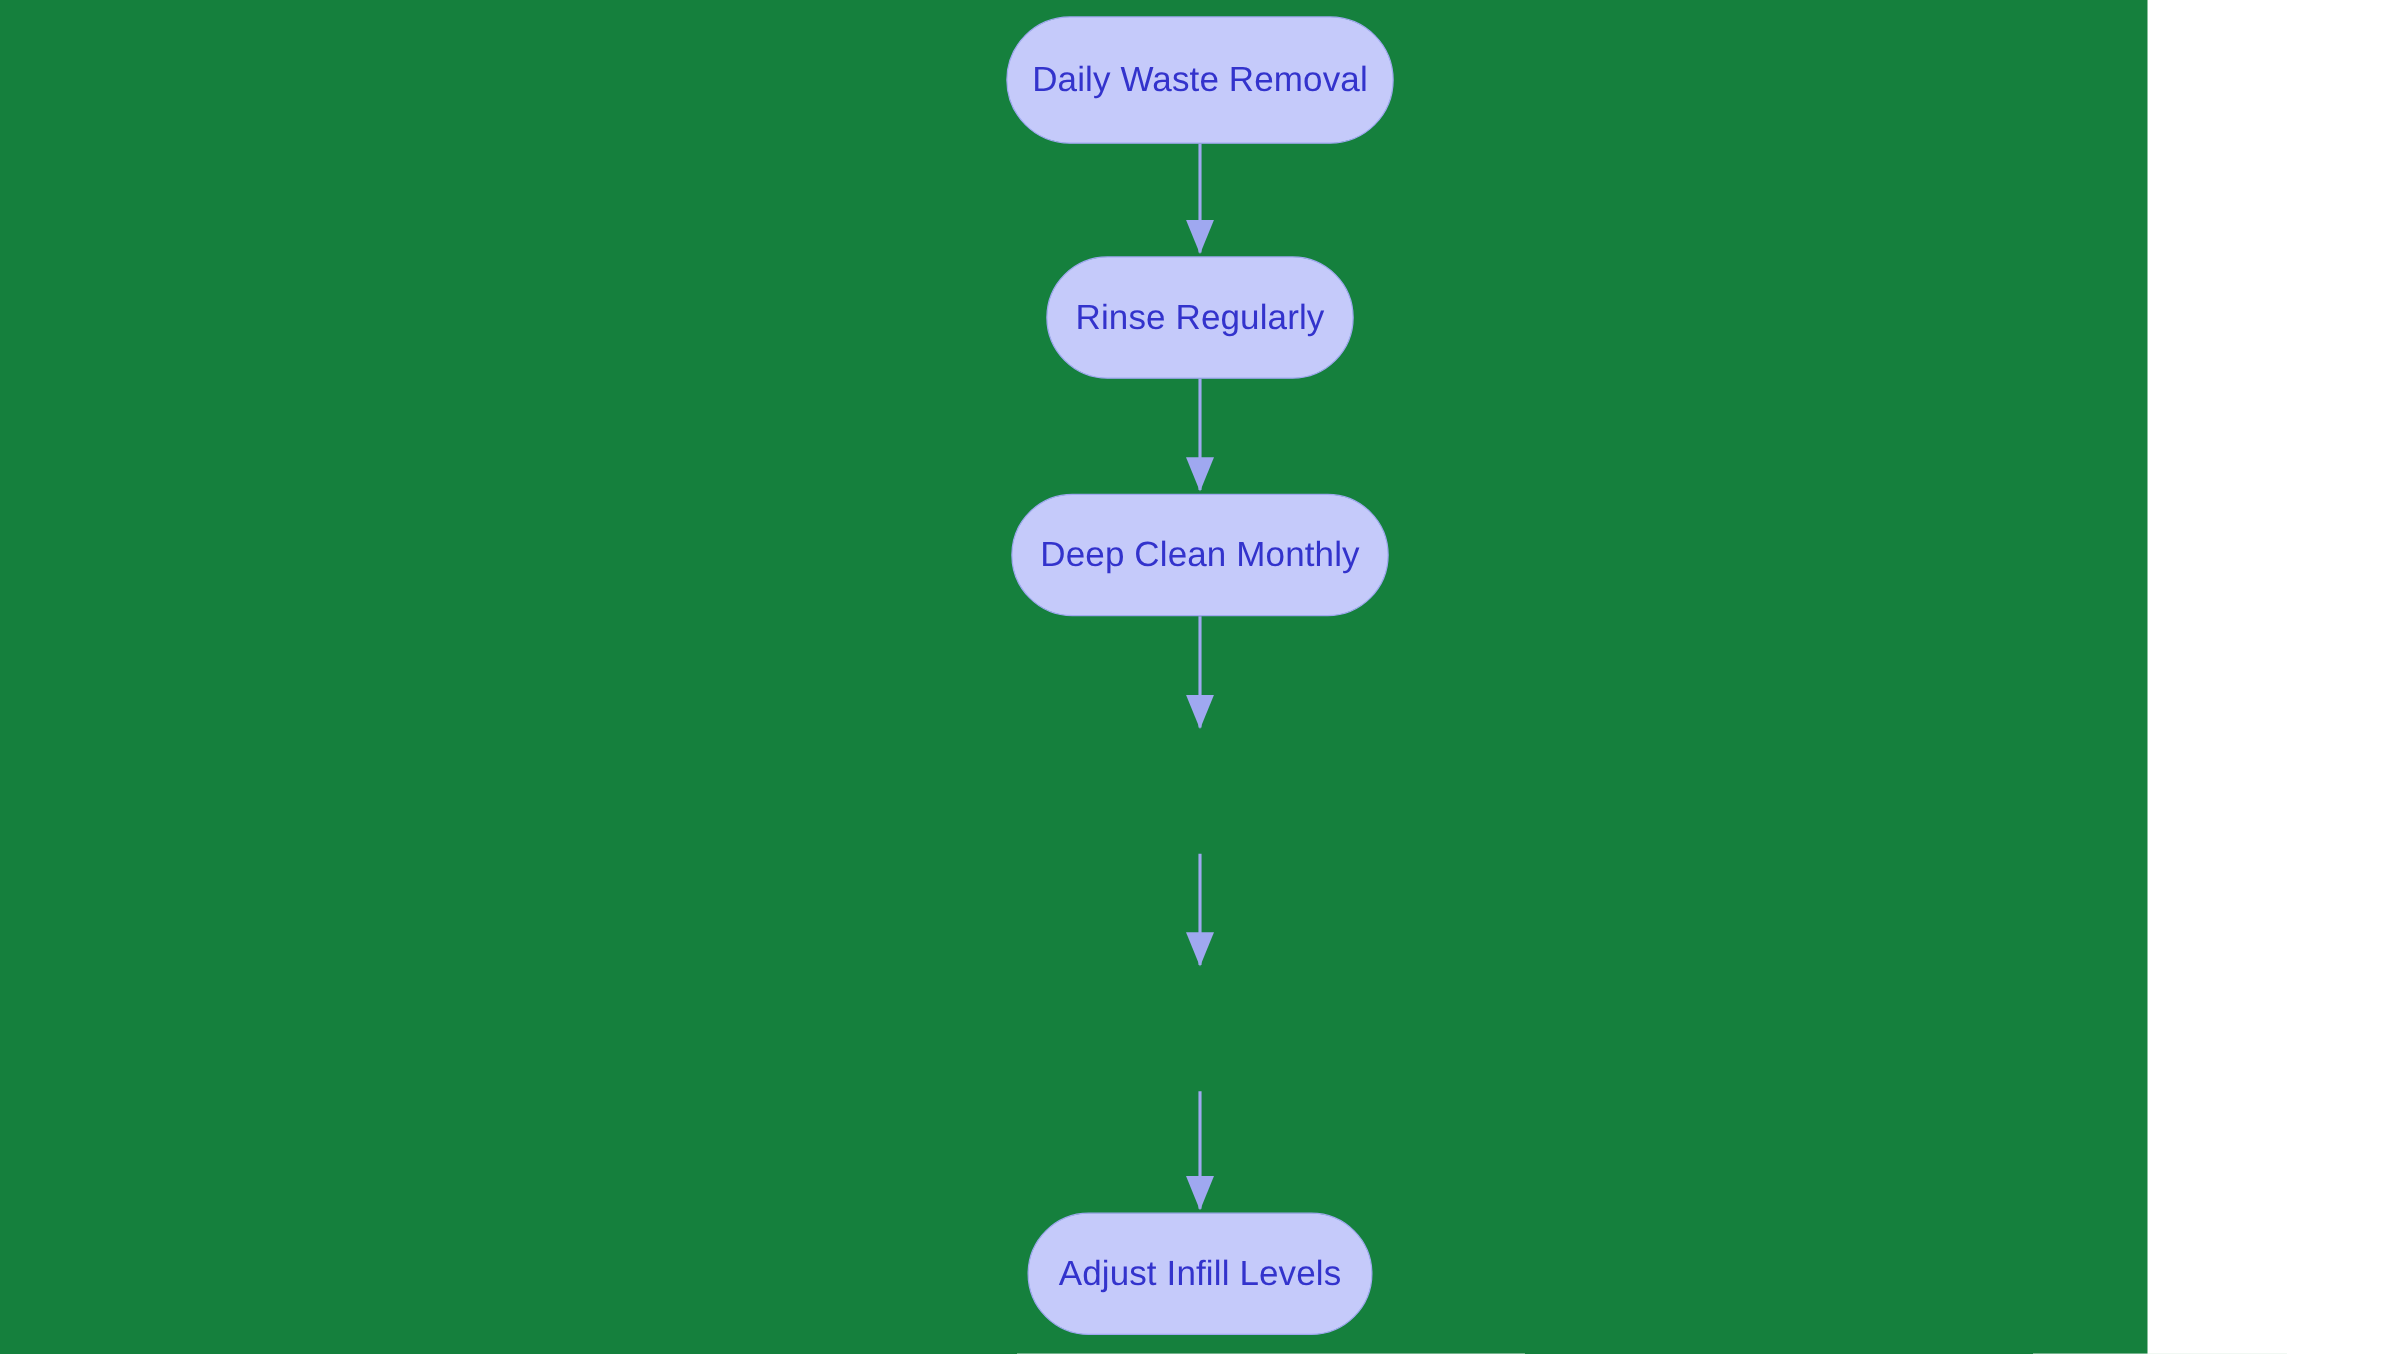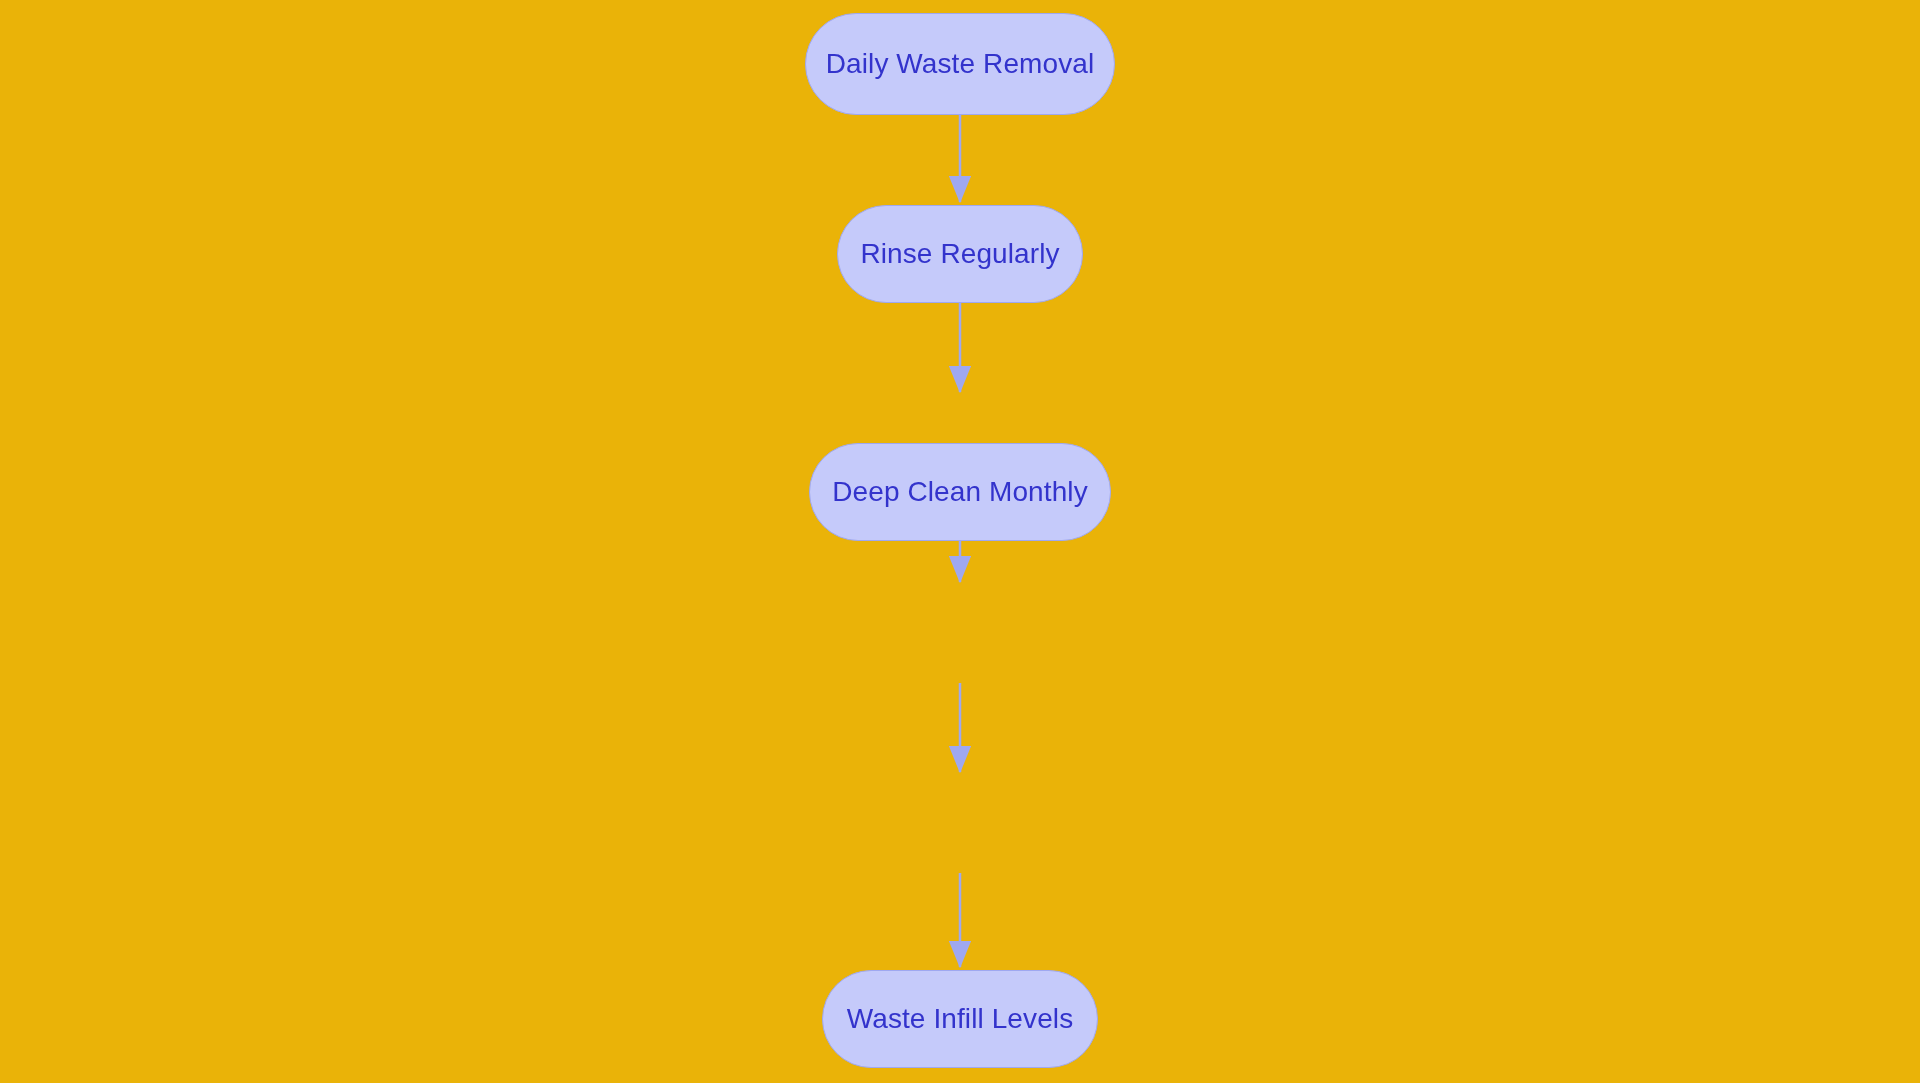--- a/index.html
+++ b/index.html
@@ -9,23 +9,23 @@
     background: #ffffff;
     width: 1920px;
     height: 1083px;
     overflow: hidden;
   }
   body {
     font-family: "Liberation Sans", sans-serif;
   }
   #flow-root {
     position: relative;
-    width: 1920px;
+    width: 1718px;
     height: 1083px;
-    background: #eab308;
+    background: #15803d;
   }
   #flow-svg {
     position: absolute;
     left: 0;
     top: 0;
     width: 1920px;
     height: 1083px;
     display: block;
   }
   .flow-node {
@@ -80,23 +80,23 @@
   </svg>
 
   <div class="flow-node" style="left:960px; top:13px; width:310px; height:102px;">
     <span class="flow-node-label">Daily Waste Removal</span>
   </div>
 
   <div class="flow-node" style="left:960px; top:205px; width:246px; height:98px;text-align:right;">
     <span class="flow-node-label">Rinse Regularly</span>
   </div>
 
-  <div class="flow-node" style="left:960px; top:395px; width:302px; height:98px;margin-top:48px;">
+  <div class="flow-node" style="left:960px; top:395px; width:302px; height:98px;">
     <span class="flow-node-label">Deep Clean Monthly</span>
   </div>
 
 
 
   <div class="flow-node" style="left:960px; top:970px; width:276px; height:98px;">
-    <span class="flow-node-label">Waste Infill Levels</span>
+    <span class="flow-node-label">Adjust Infill Levels</span>
   </div>
 
 </div>
 
 </body></html>

